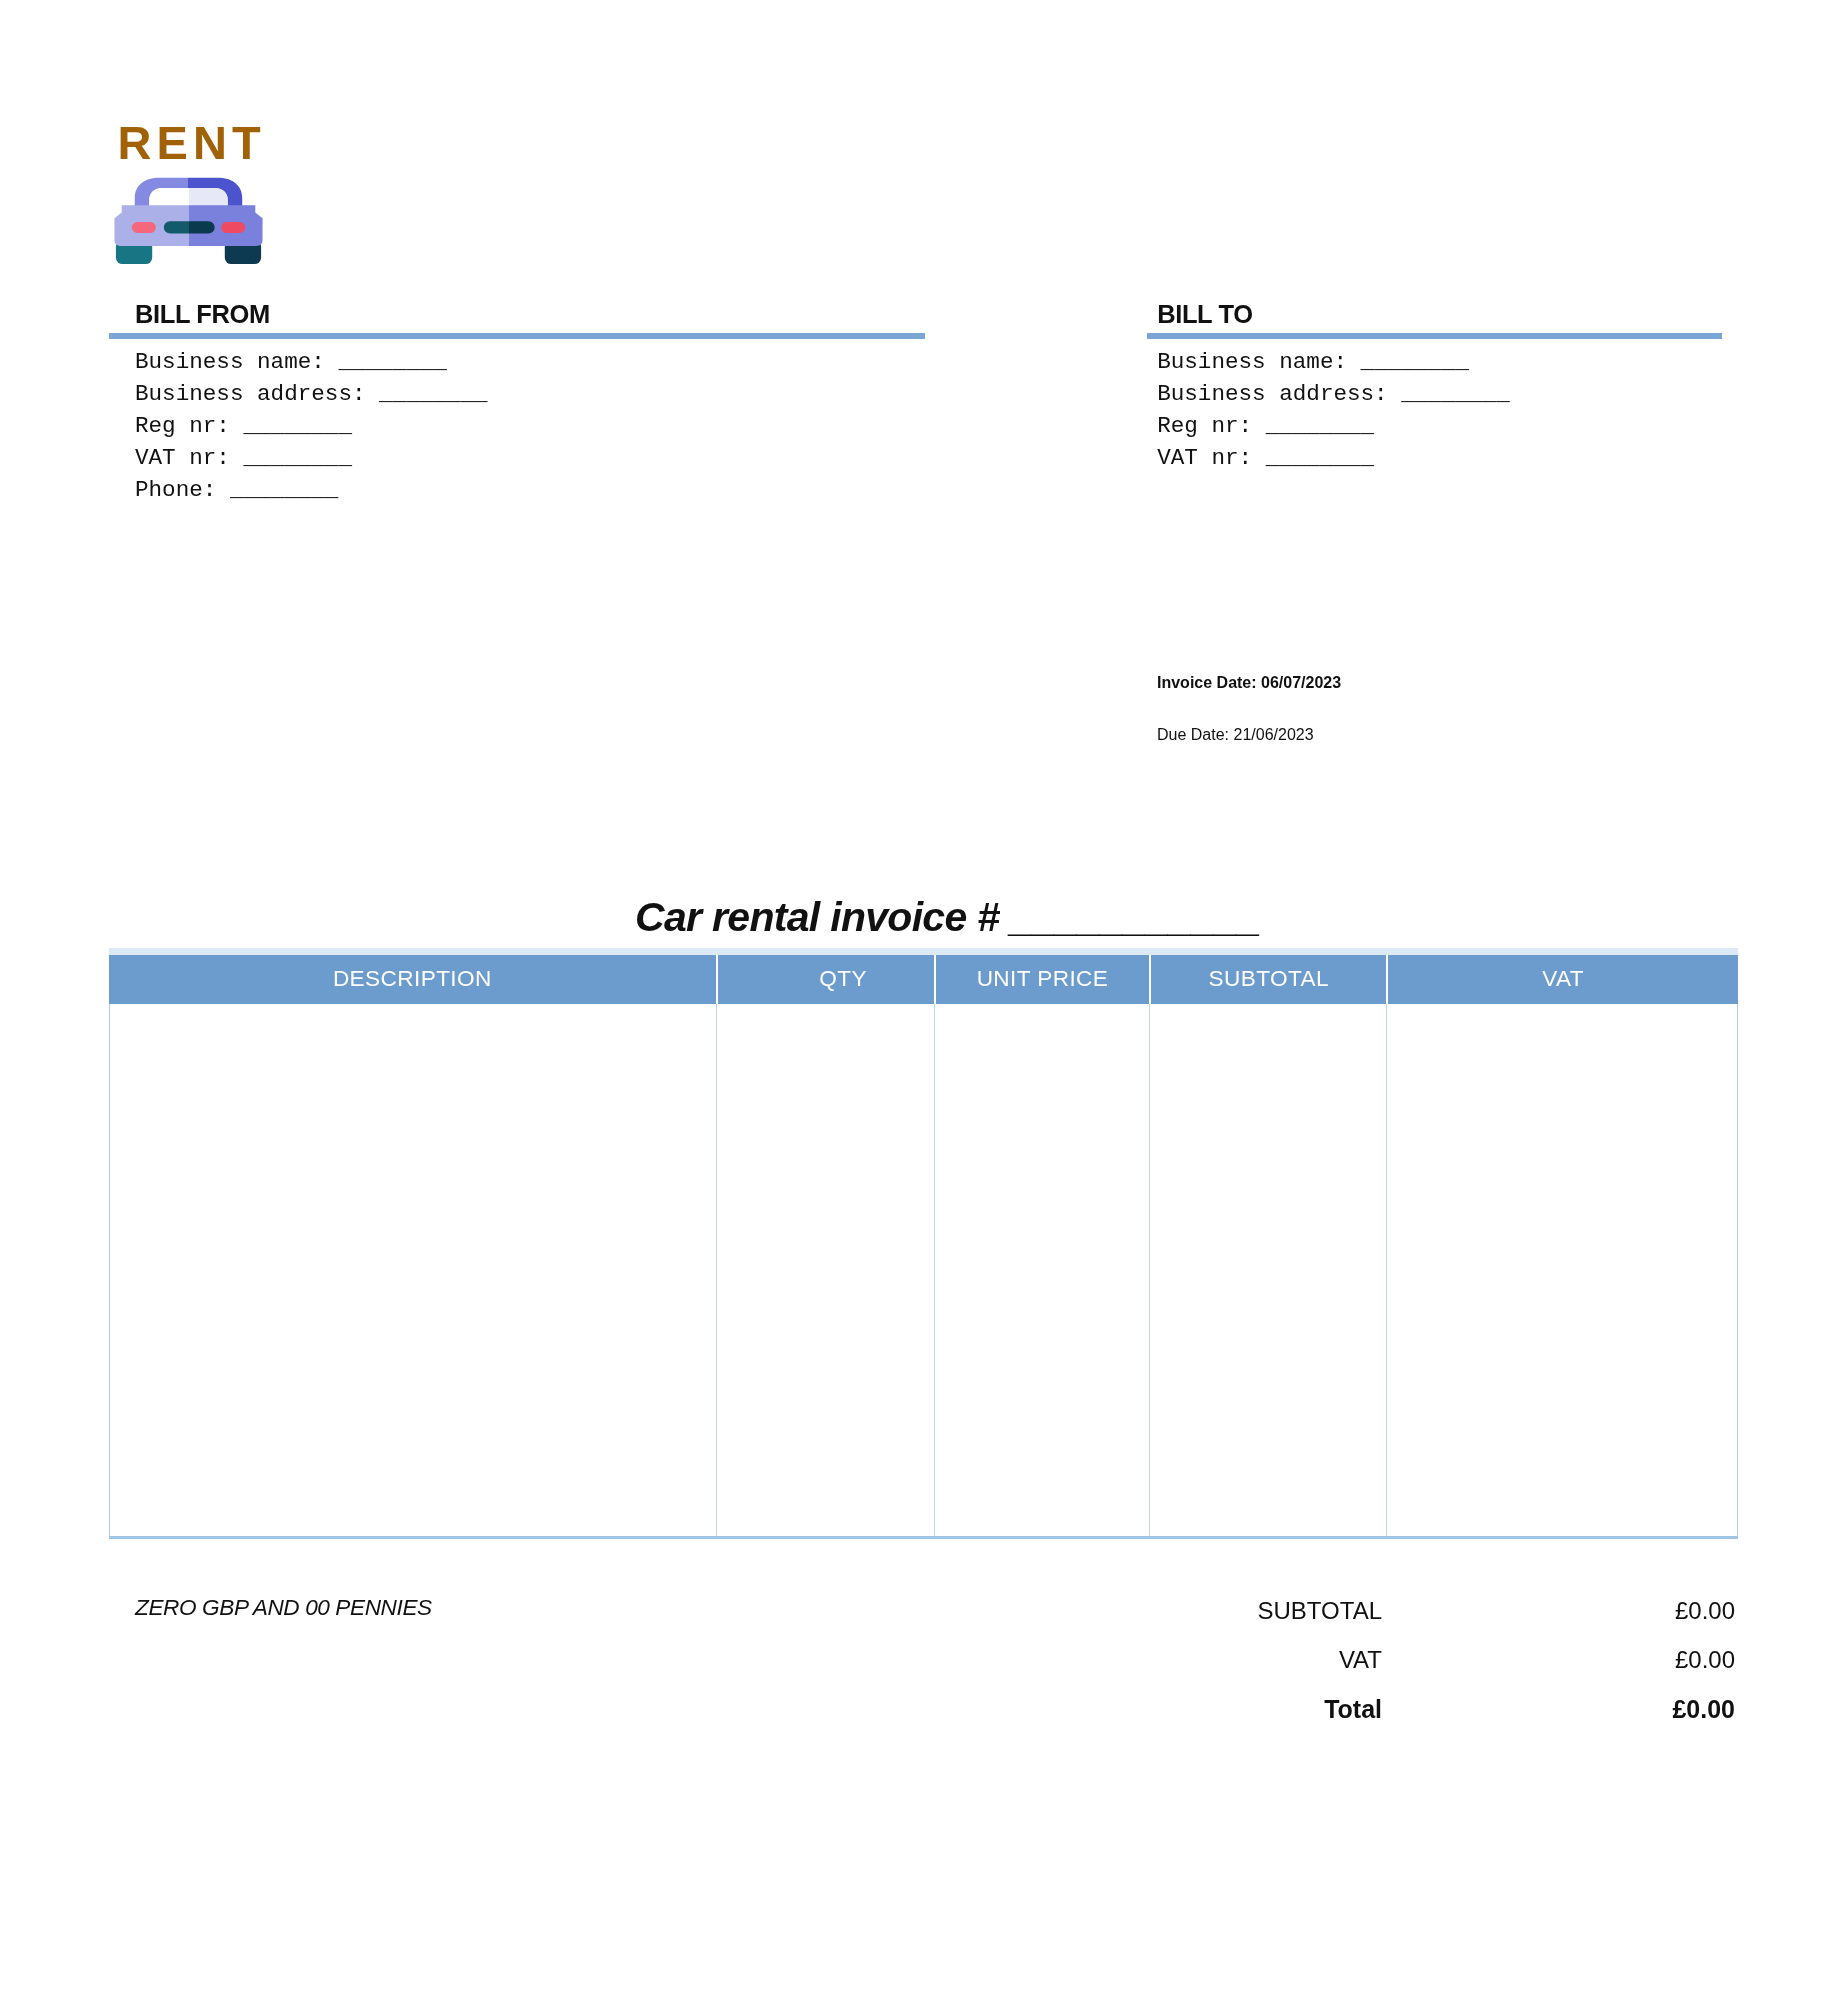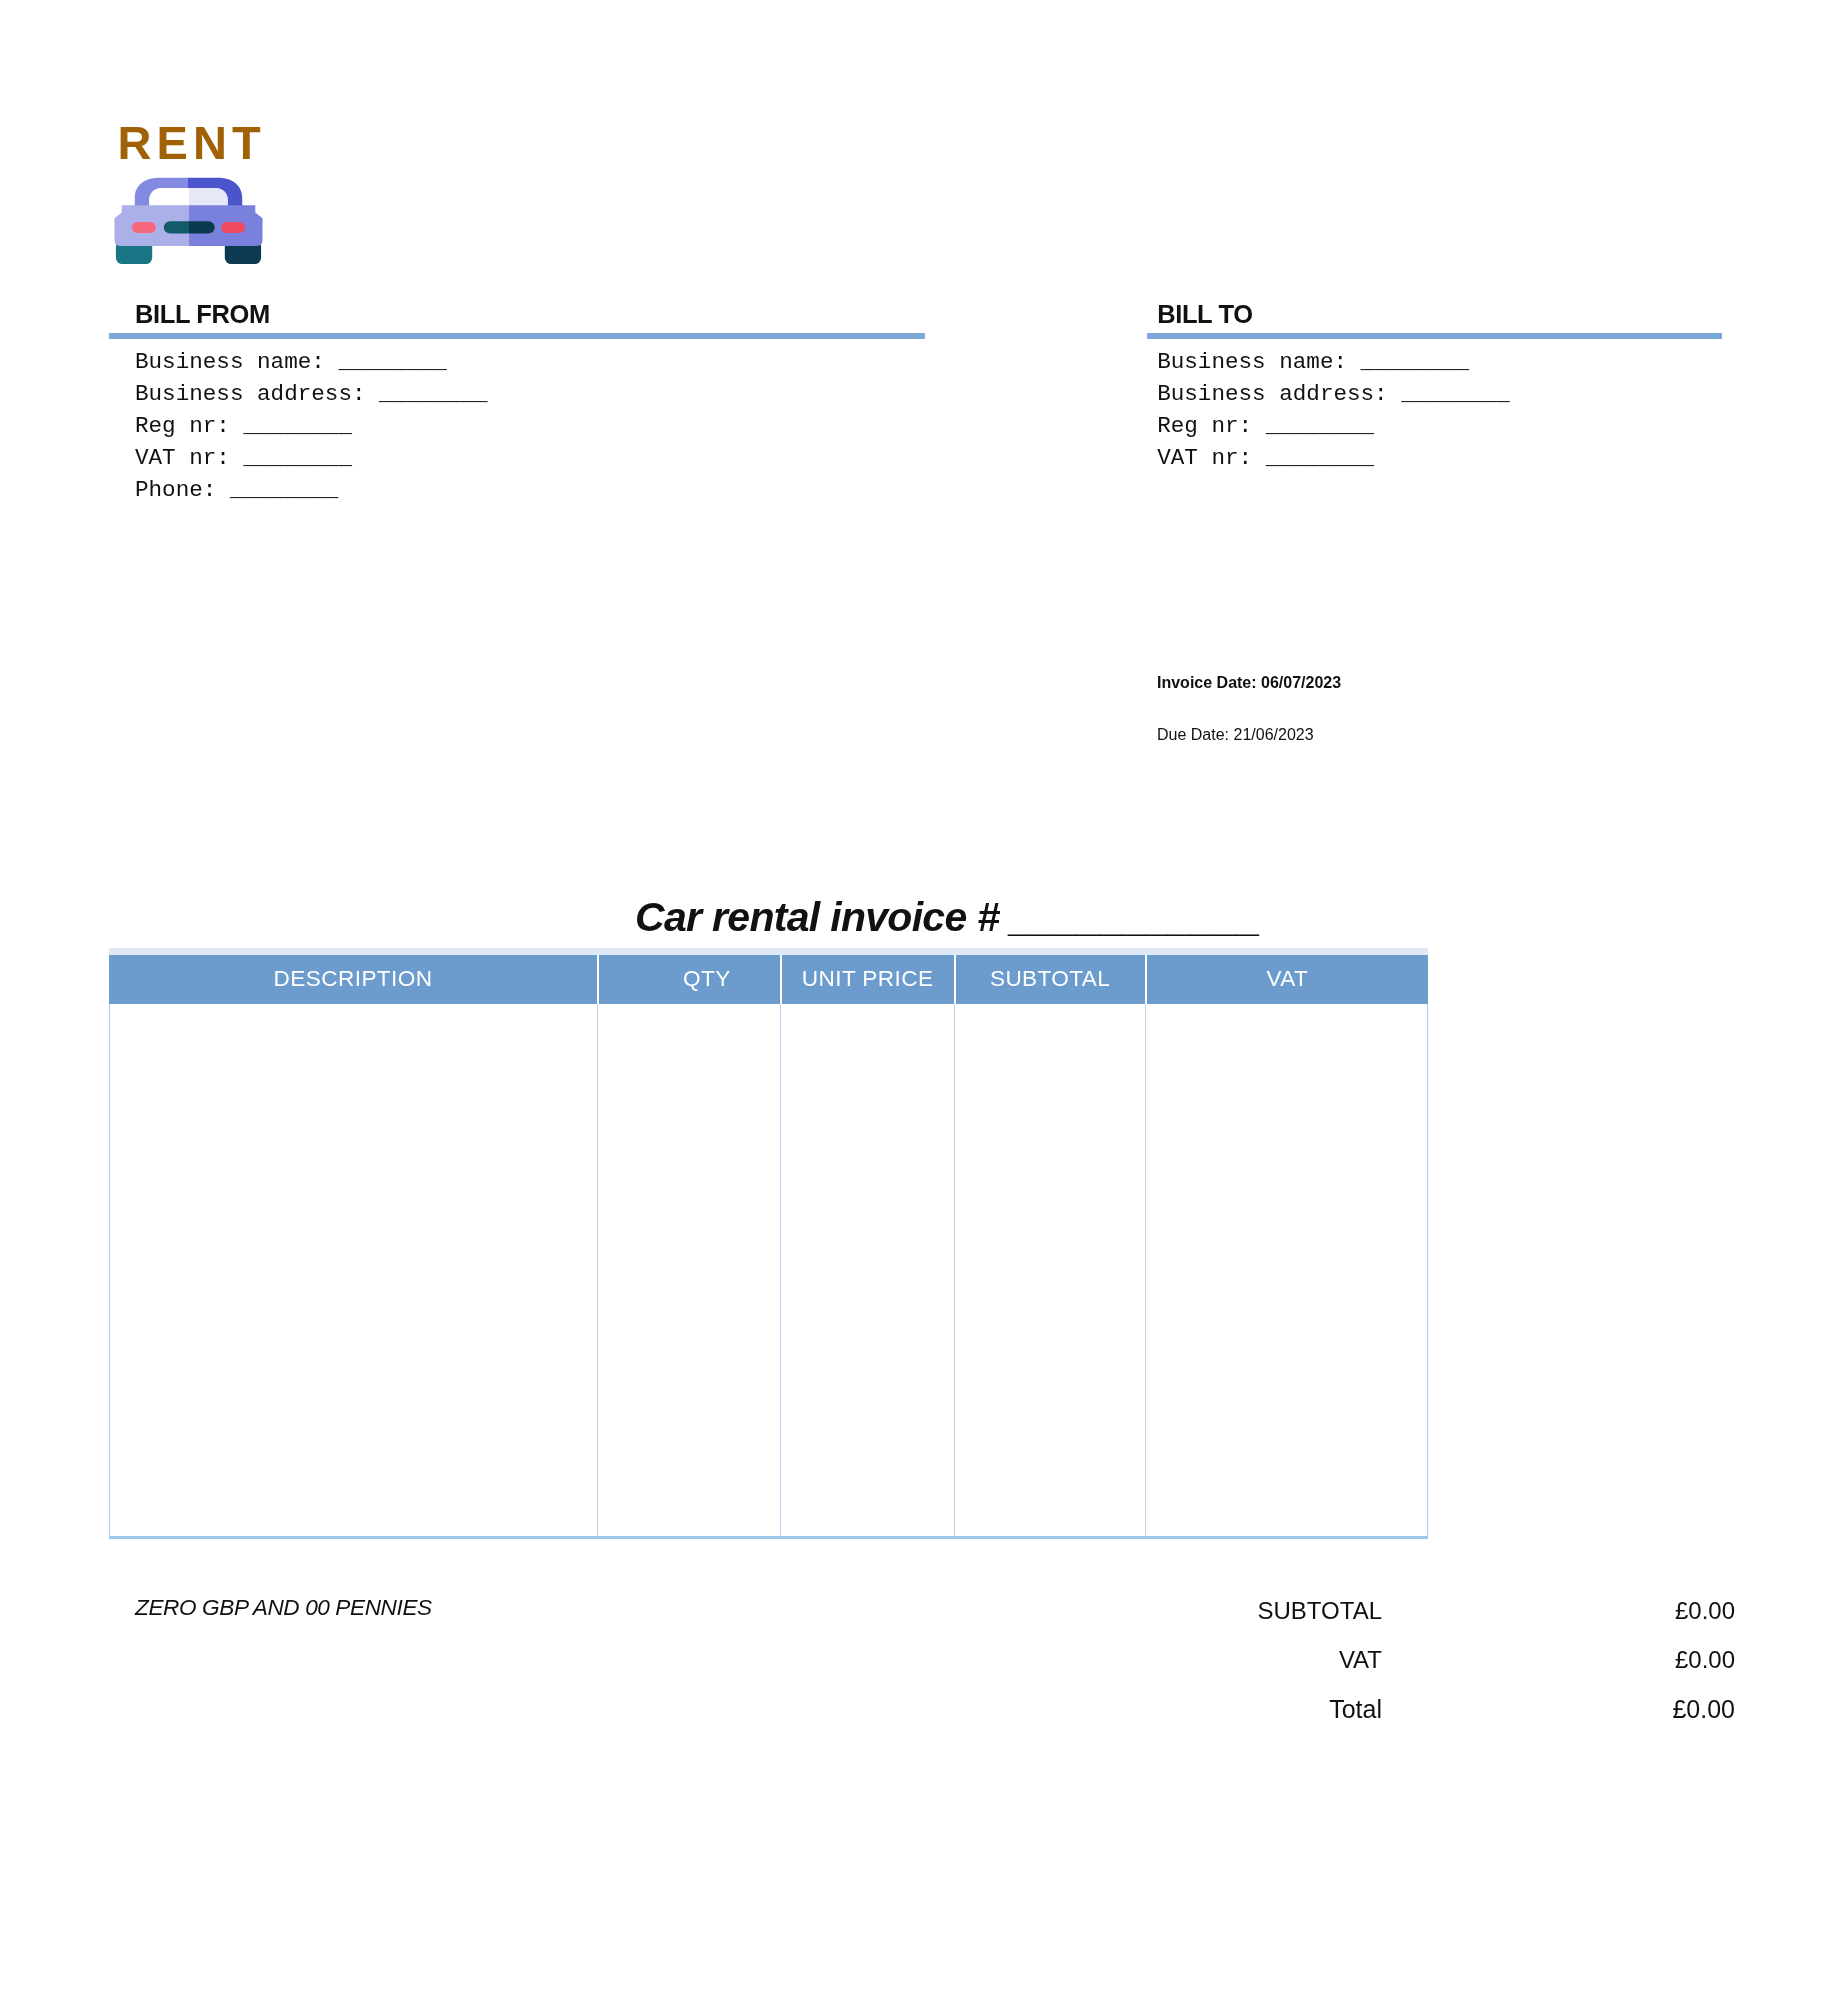--- a/index.html
+++ b/index.html
@@ -35,21 +35,21 @@
   .dates{position:absolute;left:1157px;top:657px;font-size:16px;line-height:52px;}
   .dates .bold-line{font-weight:bold;}
   
   .invoice-title{
     position:absolute;left:0;top:867px;width:1848px;
     text-align:center;font-size:41px;font-weight:bold;font-style:italic;
     padding-left:8px;letter-spacing:-0.7px;
   }
   .invoice-title .inner{display:inline-block;transform:translateX(16px);}
   
-  .invoice-table{position:absolute;left:109px;top:948px;width:1319px;}
+  .invoice-table{position:absolute;left:109px;top:948px;width:1629px;}
   .thead-glow{height:6.5px;background:#dde9f5;}
   .thead{display:flex;height:49px;background:#6b9ccd;}
   .th{
     display:flex;align-items:center;justify-content:center;
     color:#ffffff;font-size:22.6px;letter-spacing:0.4px;
     box-sizing:border-box;border-right:2.2px solid #ffffff;
   }
   .th:last-child{border-right:none;}
   .tbody{
     display:flex;height:532px;box-sizing:content-box;
@@ -59,21 +59,21 @@
   .tcol{box-sizing:border-box;border-right:1.5px solid #b9d5ef;}
   .tcol:last-child{border-right:none;}
   .w1{width:609px;} .w2{width:218px;padding-left:35px;} .w3{width:216px;} .w4{width:237px;} .w5{width:350px;}
   .tbody .w1{width:607px;} 
   
   .amount-words{position:absolute;left:135px;top:1595px;font-size:22.6px;font-style:italic;letter-spacing:-0.4px;}
   .totals{position:absolute;left:1018px;top:1597px;width:717px;}
   .totals-row{display:flex;height:49px;font-size:24px;}
   .totals-label{width:364px;text-align:right;}
   .totals-value{flex:1;text-align:right;}
-  .totals-row.total-row{font-weight:normal;font-size:25px;}
+  .totals-row.total-row{font-weight:bold;font-size:25px;}
 </style>
 </head>
 <body>
 
 <div class="page">
 
   <div class="logo">
     <div class="logo-text">RENT</div>
     <svg class="car-svg" viewBox="0 0 208 126" aria-hidden="true">
       <defs>

